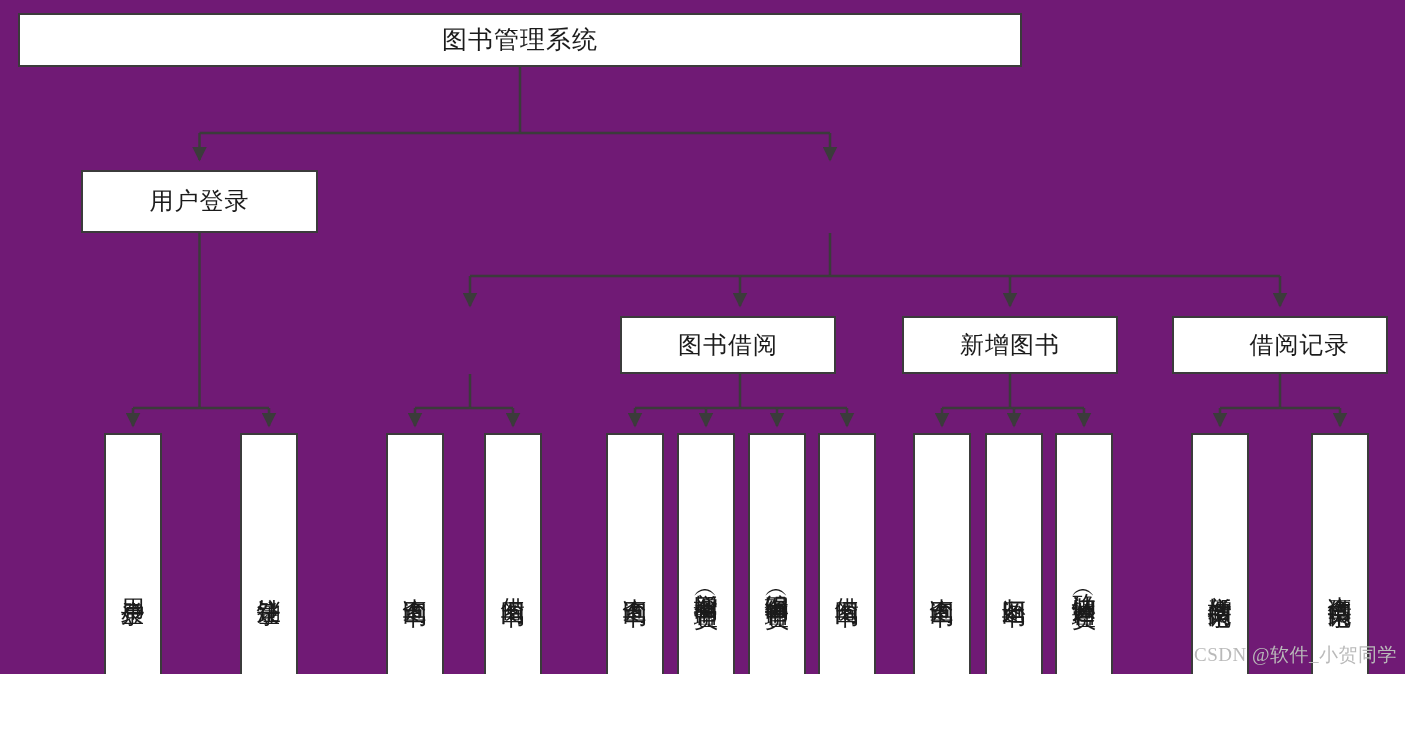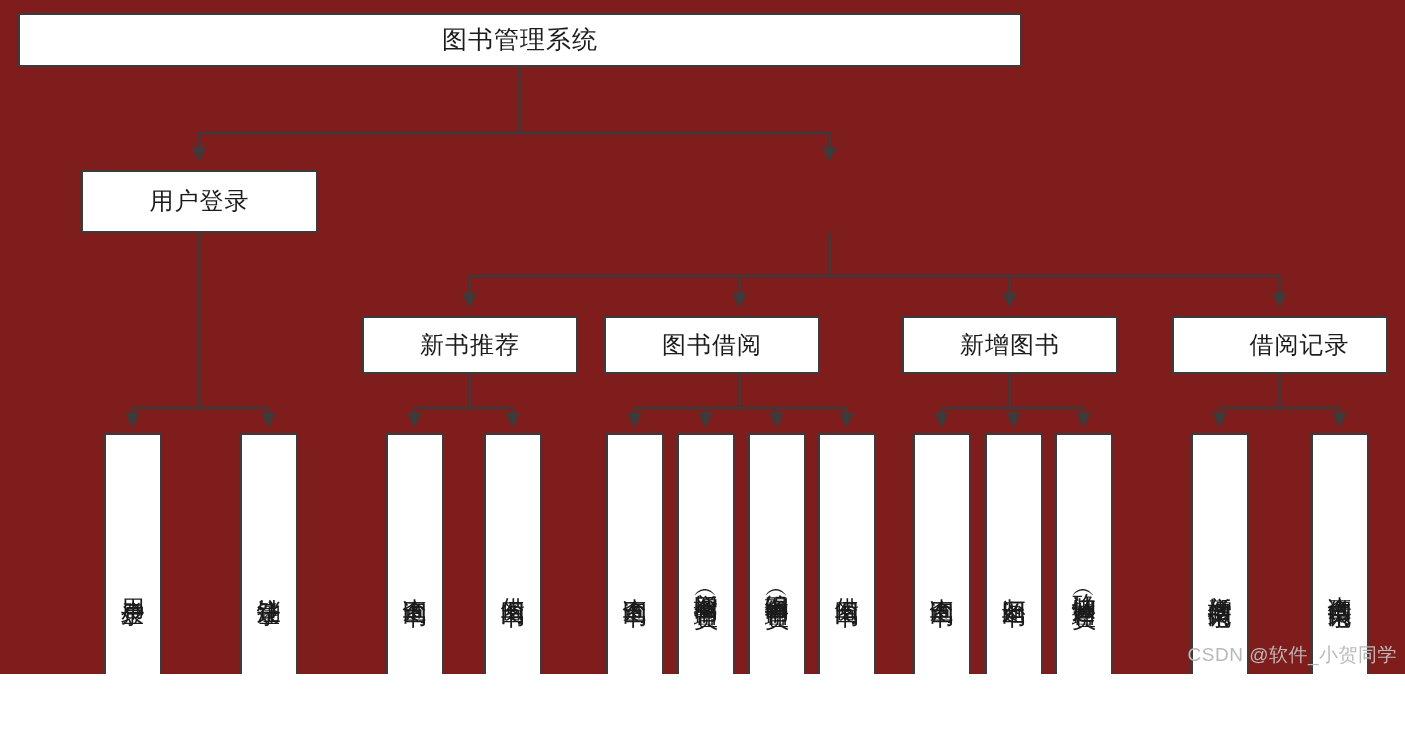--- a/index.html
+++ b/index.html
@@ -4,21 +4,21 @@
 <style>
   html,body{margin:0;padding:0;background:#ffffff;}
   body{
     font-family:"Liberation Sans","DejaVu Sans",sans-serif;
     -webkit-font-smoothing:antialiased;
   }
   #canvas{
     position:relative;
     width:1405px;
     height:674px;
-    background:#7f1d1d;
+    background:#701a75;
     overflow:hidden;
   }
   svg.edges{
     position:absolute;
     left:0;top:0;
     width:1405px;height:747px;
     pointer-events:none;
   }
   .node{
     position:absolute;
@@ -50,20 +50,21 @@
     white-space:nowrap;
   }
   .watermark{
     position:absolute;
     right:8px;
     bottom:6px;
     font-size:19px;
     color:#b9b9b9;
     white-space:nowrap;
     letter-spacing:0.5px;
+    font-family:Liberation Serif, serif;
   }
 </style>
 </head>
 <body>
 
 <div id="canvas">
 
   <svg class="edges" viewBox="0 0 1405 747" xmlns="http://www.w3.org/2000/svg">
     <defs>
       <marker id="arw" viewBox="0 0 10 10" refX="9" refY="5" markerWidth="6" markerHeight="6" orient="auto-start-reverse">
@@ -115,24 +116,21 @@
   </svg>
 
   <div class="node h root" style="left:18px;top:13px;width:1004px;height:54px;">
     <span>图书管理系统</span>
   </div>
 
   <div class="node h" style="left:81px;top:170px;width:237px;height:63px;">
     <span>用户登录</span>
   </div>
 
-  <div class="node h" style="left:362px;top:316px;width:216px;height:58px;">
-    <span>新书推荐</span>
-  </div>
-  <div class="node h" style="left:604px;top:316px;width:216px;height:58px;">
+  <div class="node h" style="left:620px;top:316px;width:216px;height:58px;">
     <span>图书借阅</span>
   </div>
   <div class="node h" style="left:902px;top:316px;width:216px;height:58px;">
     <span>新增图书</span>
   </div>
   <div class="node h" style="left:1172px;top:316px;width:216px;height:58px;padding-left:39px;">
     <span>借阅记录</span>
   </div>
 
   <div class="node v" style="left:104px;top:433px;width:58px;height:300px;">

